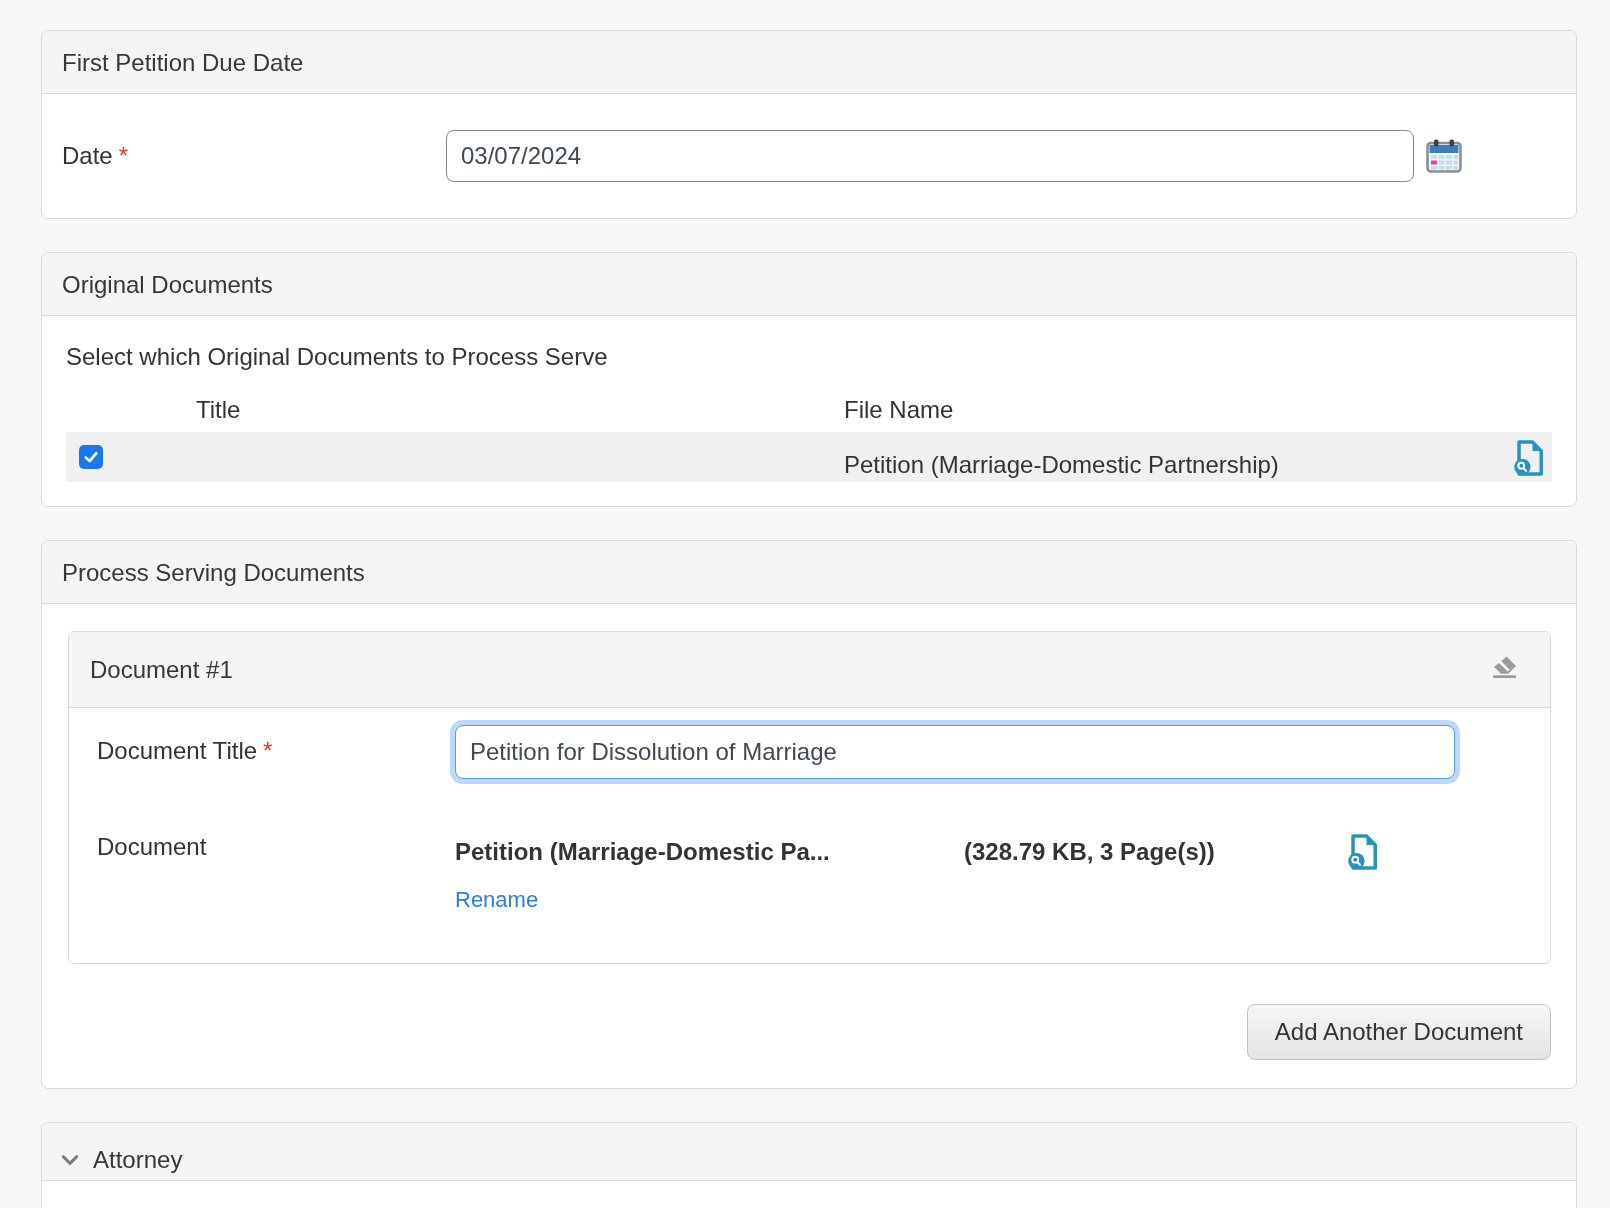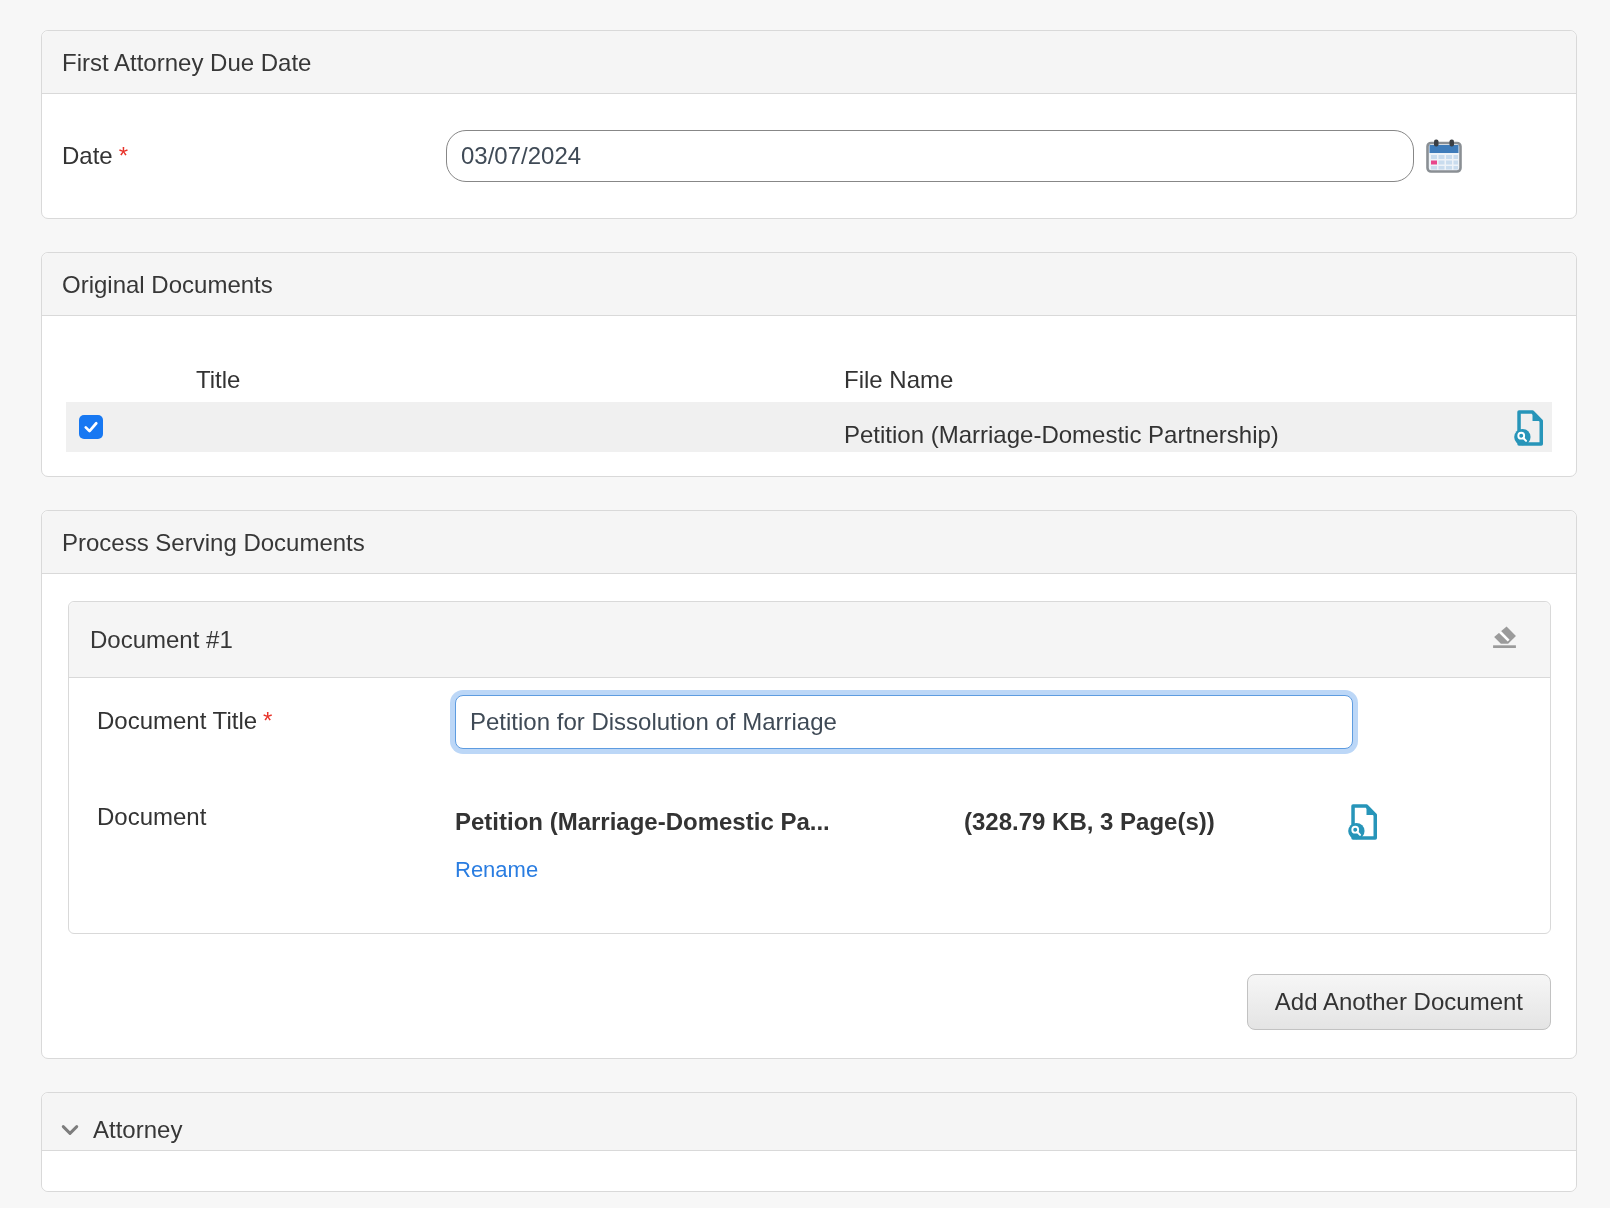--- a/index.html
+++ b/index.html
@@ -30,21 +30,21 @@
     line-height: 29px;
     color: #373737;
   }
   .required { color: #e8332a; margin-left: 6px; }
 
   
   .p1-body { display: flex; align-items: center; padding: 36px 24px 36px 20px; }
   .p1-label { width: 384px; font-size: 24px; flex: 0 0 auto; }
   .date-input {
     width: 968px; height: 52px;
-    border: 1px solid #878787; border-radius: 20px;
+    border: 1px solid #878787; border-radius: 8px;
     font-family: "Liberation Sans", "DejaVu Sans", sans-serif;
     font-size: 24px; color: #3f4a56;
     padding: 0 14px; background: #fff; outline: none;
     flex: 0 0 auto;
   }
   .cal-btn { margin-left: 11px; width: 38px; height: 36px; border: 0; background: transparent; padding: 0; cursor: pointer; flex: 0 0 auto; }
 
   
   .p2-body { padding: 26px 24px 24px 24px; }
   .p2-intro { font-size: 24px; line-height: 30px; }
@@ -70,21 +70,21 @@
     border-radius: 6px 6px 0 0;
     padding: 23px 32px 23px 21px;
     font-size: 24px; line-height: 29px; color: #373737;
     display: flex; justify-content: space-between; align-items: flex-start;
   }
   .eraser-btn { border: 0; background: transparent; padding: 0; width: 27px; height: 24px; cursor: pointer; }
   .doc-card-body { padding: 17px 0 50px 28px; }
   .field-row { display: flex; }
   .field-label { width: 358px; flex: 0 0 auto; font-size: 24px; padding-top: 12px; }
   .title-input {
-    width: 898px; height: 54px;
+    width: 1000px; height: 54px;
     border: 1px solid #5e9ce0; border-radius: 8px;
     box-shadow: 0 0 0 5px #bcd7f7;
     font-family: "Liberation Sans", "DejaVu Sans", sans-serif;
     font-size: 24px; color: #3f4a56;
     padding: 0 14px; outline: none; flex: 0 0 auto;
   }
   .doc-row { margin-top: 42px; }
   .doc-value { flex: 1 1 auto; padding-top: 12px; }
   .doc-line1 { display: flex; align-items: center; font-weight: bold; }
   .doc-file-name { width: 509px; flex: 0 0 auto; font-size: 24px; }
@@ -105,21 +105,21 @@
   .p4-header { display: flex; align-items: center; gap: 14px; padding: 22px 24px 6px 19px; }
   .p4-body { height: 40px; background: #fff; border-radius: 0 0 7px 7px; }
   .chev { width: 18px; height: 12px; flex: 0 0 auto; cursor: pointer; }
 </style>
 </head>
 <body>
 
 <div class="content">
 
   <section class="panel">
-    <div class="panel-header">First Attorney Due Date</div>
+    <div class="panel-header">First Petition Due Date</div>
     <div class="p1-body">
       <div class="p1-label">
         <span>Date</span><span class="required">*</span>
       </div>
       <input class="date-input" type="text" value="03/07/2024" style="">
       <button class="cal-btn" aria-label="open calendar">
         <svg width="38" height="36" viewBox="0 0 38 36">
           <rect x="2.5" y="5" width="33" height="28.5" rx="3.5" fill="#eef3f8" stroke="#8a8f94" stroke-width="2.6"></rect>
           <rect x="4.5" y="7" width="29" height="8" fill="#3f7cba"></rect>
           <rect x="9" y="1.5" width="4.5" height="7" rx="2" fill="#3b3f44"></rect>
@@ -139,20 +139,21 @@
           </g>
           <rect x="6" y="22.5" width="6" height="4" fill="#e8478b"></rect>
         </svg>
       </button>
     </div>
   </section>
 
   <section class="panel">
     <div class="panel-header">Original Documents</div>
     <div class="p2-body">
+      <div class="p2-intro">Select which Original Documents to Process Serve</div>
       <div class="orig-table">
         <div class="orig-head">
           <span class="col-title">Title</span>
           <span class="col-filename">File Name</span>
         </div>
         <div class="orig-row">
           <span class="checkbox" role="checkbox" aria-checked="true">
             <svg width="18" height="18" viewBox="0 0 24 24">
               <path d="M5 12.5 L10 17.5 L19 7" fill="none" stroke="#fff" stroke-width="3.6" stroke-linecap="round" stroke-linejoin="round"></path>
             </svg>

